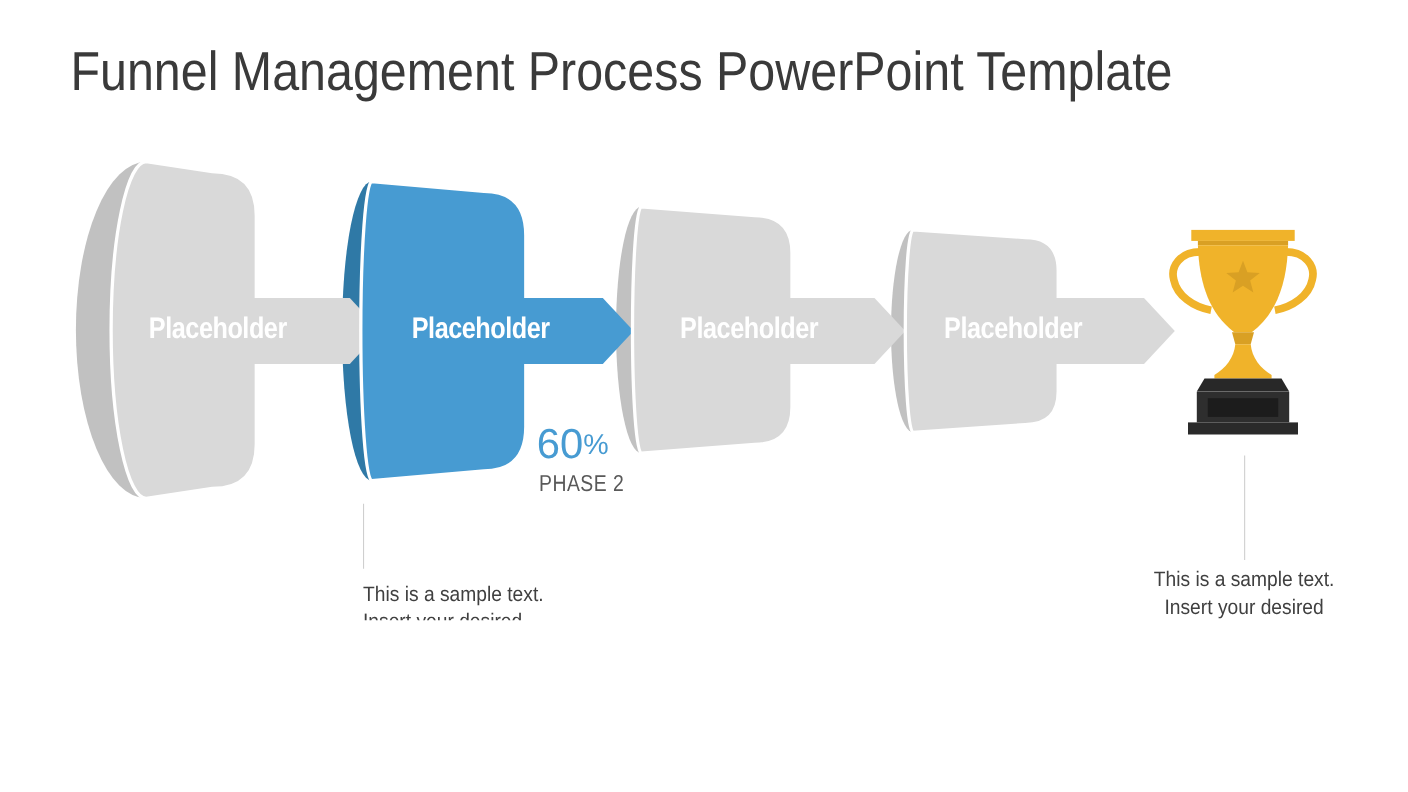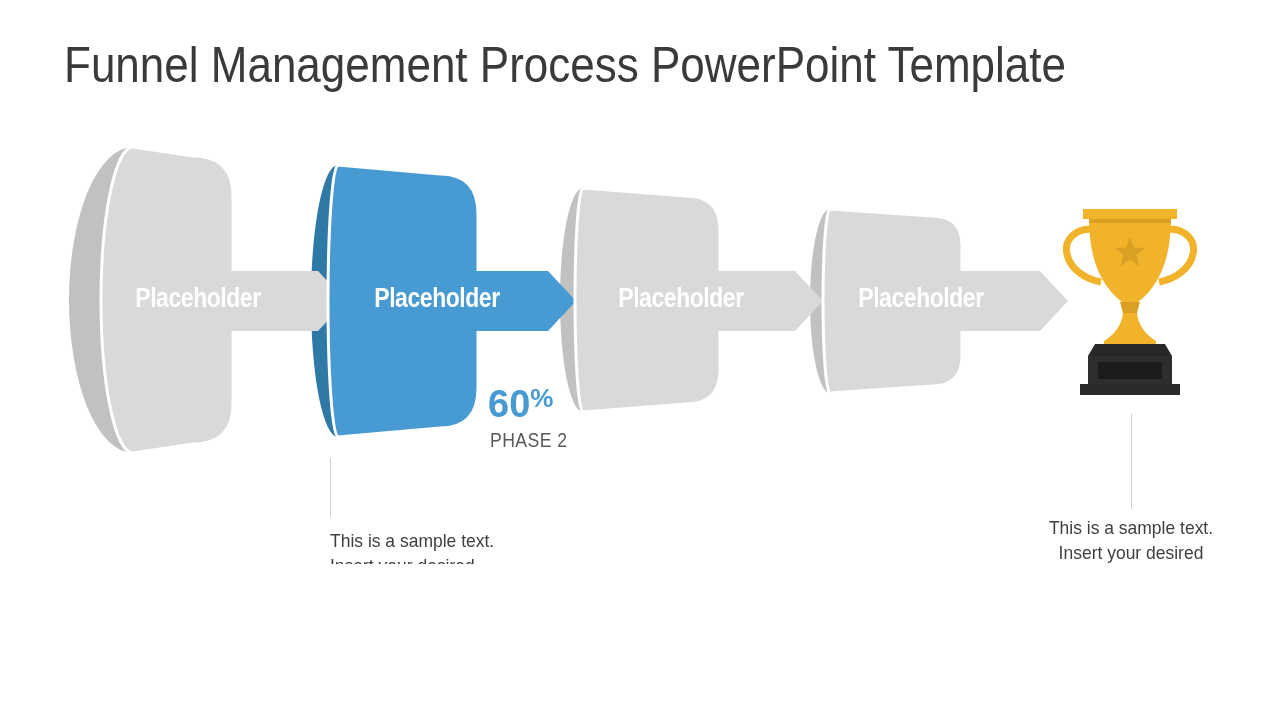--- a/index.html
+++ b/index.html
@@ -31,21 +31,21 @@
   .handle{fill:none; stroke:var(--trophy-gold); stroke-width:7;}
   .conn{stroke:var(--connector); stroke-width:1;}
   .ph-label{
     position:absolute; width:200px; top:285px; text-align:center;
     font-size:27px; line-height:27px; font-weight:700; color:var(--label-text);
     letter-spacing:-0.5px; transform:scaleX(.85); transform-origin:center;
     white-space:nowrap;
   }
   .metric{
     position:absolute; left:488px; top:385px; display:inline-flex;
-    align-items:flex-start; color:var(--accent); font-weight:700;
+    align-items:center; color:var(--accent); font-weight:400;
   }
   .metric .val{font-size:38px; line-height:1;}
   .metric .unit{font-size:26px; line-height:1;}
   .phase{
     position:absolute; left:490px; top:429px; font-size:21px; line-height:1;
     color:var(--muted-text); letter-spacing:.5px;
     transform:scaleX(.84); transform-origin:left center; white-space:nowrap;
   }
   .note{
     font-size:19px; line-height:25px; color:var(--note-text);

